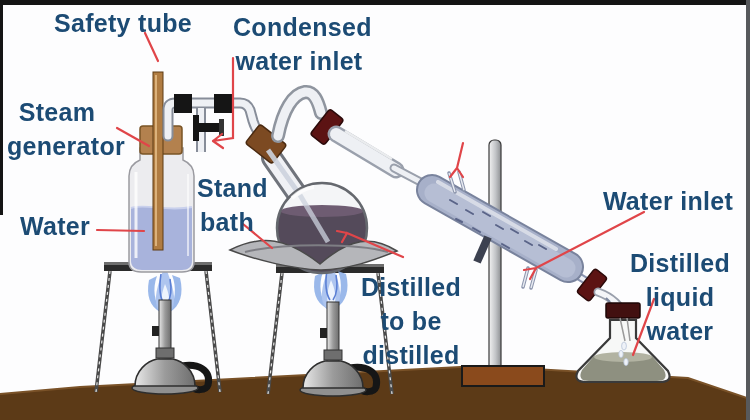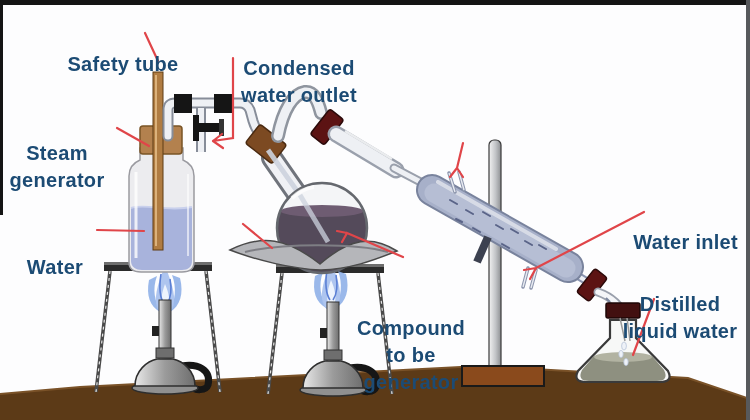--- a/index.html
+++ b/index.html
@@ -4,24 +4,23 @@
 <style>
   html,body{margin:0;padding:0;background:#ffffff;}
   .scene{
     position:relative;width:750px;height:420px;overflow:hidden;
     background:#fdfdfe;
     font-family:"Liberation Sans", sans-serif;
   }
   .scene svg{position:absolute;left:0;top:0;}
   .lbl{
     position:absolute;z-index:5;
-    color:#1c4b74;font-weight:700;font-size:20px;line-height:1.35;
+    color:#1c4b74;font-weight:700;font-size:25px;line-height:1.35;
     letter-spacing:0.3px;text-align:center;white-space:normal;
     pointer-events:none;
-    margin-top:44px;
   }
 </style>
 </head>
 <body>
 
 <div class="scene">
 
 <svg width="750" height="420" viewBox="0 0 750 420">
 
   <polygon points="0,394 80,387 480,366 688,378 750,399 750,420 0,420" fill="#5c3a17" stroke="none"></polygon>
@@ -190,20 +189,21 @@
     <path d="M233,58 L233,138 L213,141 M213,141 L222,134 M213,141 L223,148"></path>
     <path d="M243,224 L272,248"></path>
     <path d="M403,257 L347,233 M347,233 L337,231 M347,233 L342,242"></path>
     <path d="M463,143 L457,168 M457,168 L450,177 M457,168 L463,177"></path>
     <path d="M644,212 L536,268 M536,268 L524,270 M536,268 L530,279"></path>
     <path d="M654,299 L633,355"></path>
   </g>
 </svg>
 
   <div class="lbl" style="left:53px;top:7px;width:140px;">Safety tube</div>
-  <div class="lbl" style="left:233px;top:11px;width:132px;">Condensed water outlet</div>
+  <div class="lbl" style="left:233px;top:11px;width:132px;">Condensed water inlet</div>
   <div class="lbl" style="left:7px;top:96px;width:100px;">Steam generator</div>
   <div class="lbl" style="left:20px;top:210px;width:70px;">Water</div>
-  <div class="lbl" style="left:598px;top:185px;width:140px;text-align:right;">Water inlet</div>
+  <div class="lbl" style="left:197px;top:172px;width:60px;">Stand bath</div>
+  <div class="lbl" style="left:598px;top:185px;width:140px;">Water inlet</div>
   <div class="lbl" style="left:610px;top:247px;width:140px;">Distilled liquid water</div>
-  <div class="lbl" style="left:350px;top:271px;width:122px;">Compound to be generator</div>
+  <div class="lbl" style="left:350px;top:271px;width:122px;">Distilled to be distilled</div>
 
 </div>
 
 </body></html>

